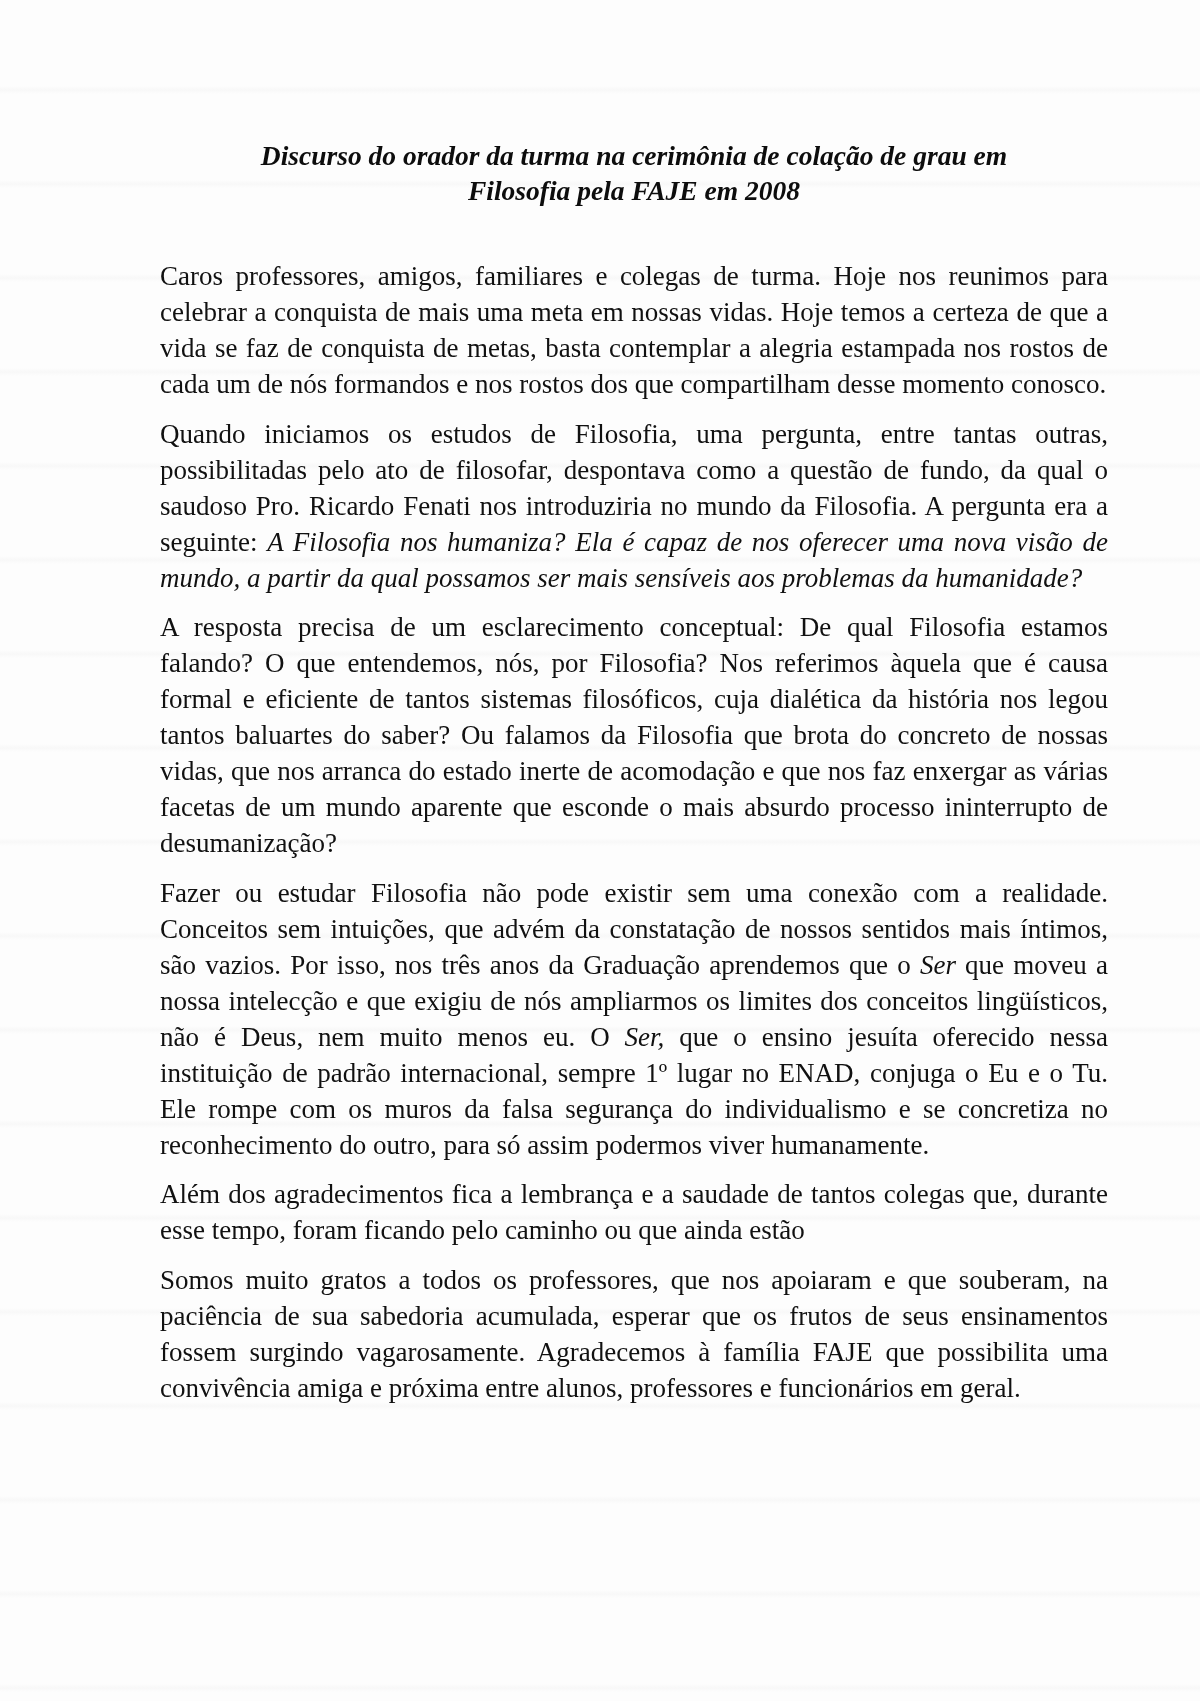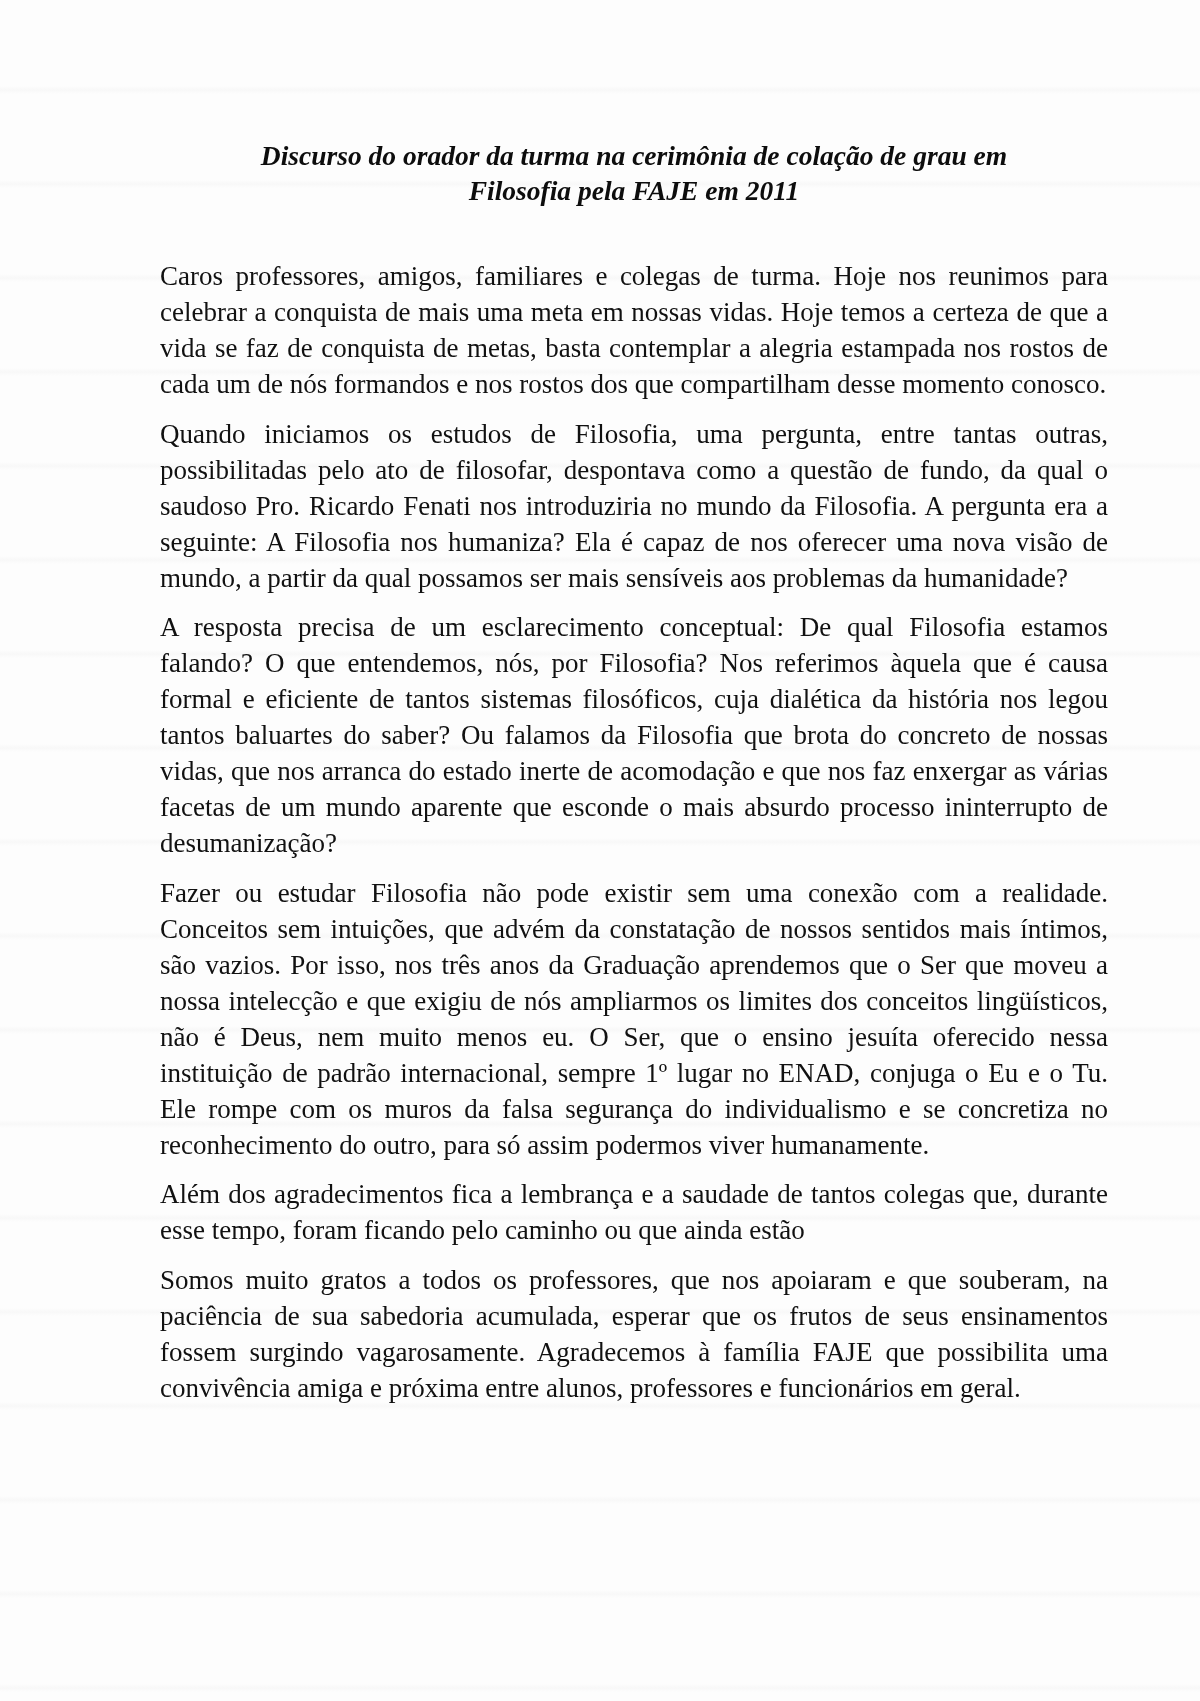--- a/index.html
+++ b/index.html
@@ -41,31 +41,32 @@
     margin-top: 50px;
   }
   .body-text p {
     margin: 0 0 13.5px 0;
     font-size: 27px;
     line-height: 36px;
     text-align: justify;
     text-justify: inter-word;
   }
   .seg-italic {
+    font-style: italic;
   }
 </style>
 </head>
 <body>
 
 <div class="page">
   <div class="content">
 
     <h1 class="title">
       <span class="title-line">Discurso do orador da turma na cerimônia de colação de grau em</span>
-      <span class="title-line">Filosofia pela FAJE em 2011</span>
+      <span class="title-line">Filosofia pela FAJE em 2008</span>
     </h1>
 
     <div class="body-text">
 
       <p><span>Caros professores, amigos, familiares e colegas de turma. Hoje nos reunimos para celebrar a conquista de mais uma meta em nossas vidas. Hoje temos a certeza de que a vida se faz de conquista de metas, basta contemplar a alegria estampada nos rostos de cada um de nós formandos e nos rostos dos que compartilham desse momento conosco.</span></p>
 
       <p><span>Quando iniciamos os estudos de Filosofia, uma pergunta, entre tantas outras, possibilitadas pelo ato de filosofar, despontava como a questão de fundo, da qual o saudoso Pro. Ricardo Fenati nos introduziria no mundo da Filosofia. A pergunta era a seguinte: </span><span class="seg-italic">A Filosofia nos humaniza? Ela é capaz de nos oferecer uma nova visão de mundo, a partir da qual possamos ser mais sensíveis aos problemas da humanidade?</span></p>
 
       <p><span>A resposta precisa de um esclarecimento conceptual: De qual Filosofia estamos falando? O que entendemos, nós, por Filosofia? Nos referimos àquela que é causa formal e eficiente de tantos sistemas filosóficos, cuja dialética da história nos legou tantos baluartes do saber? Ou falamos da Filosofia que brota do concreto de nossas vidas, que nos arranca do estado inerte de acomodação e que nos faz enxergar as várias facetas de um mundo aparente que esconde o mais absurdo processo ininterrupto de desumanização?</span></p>
 

